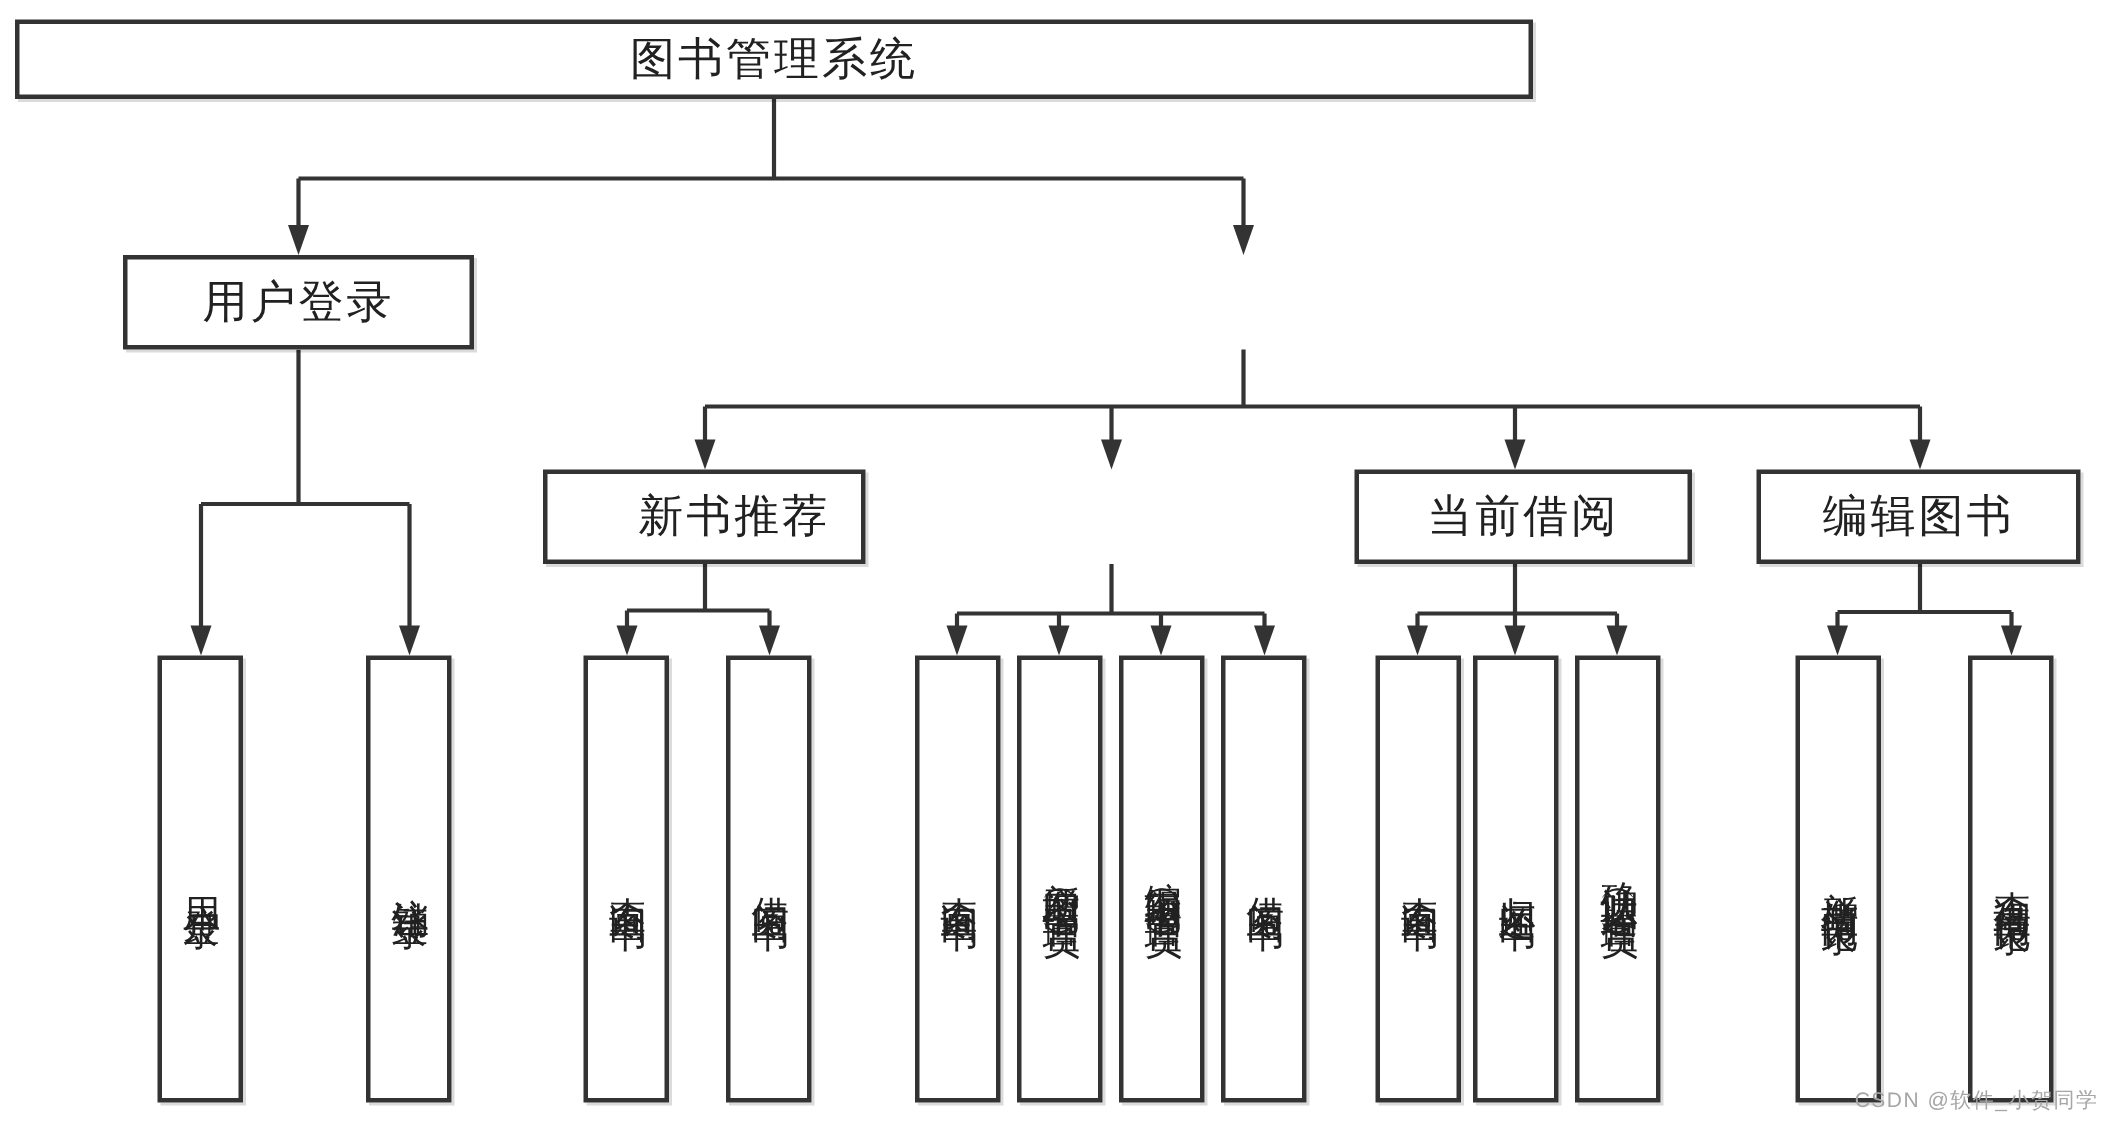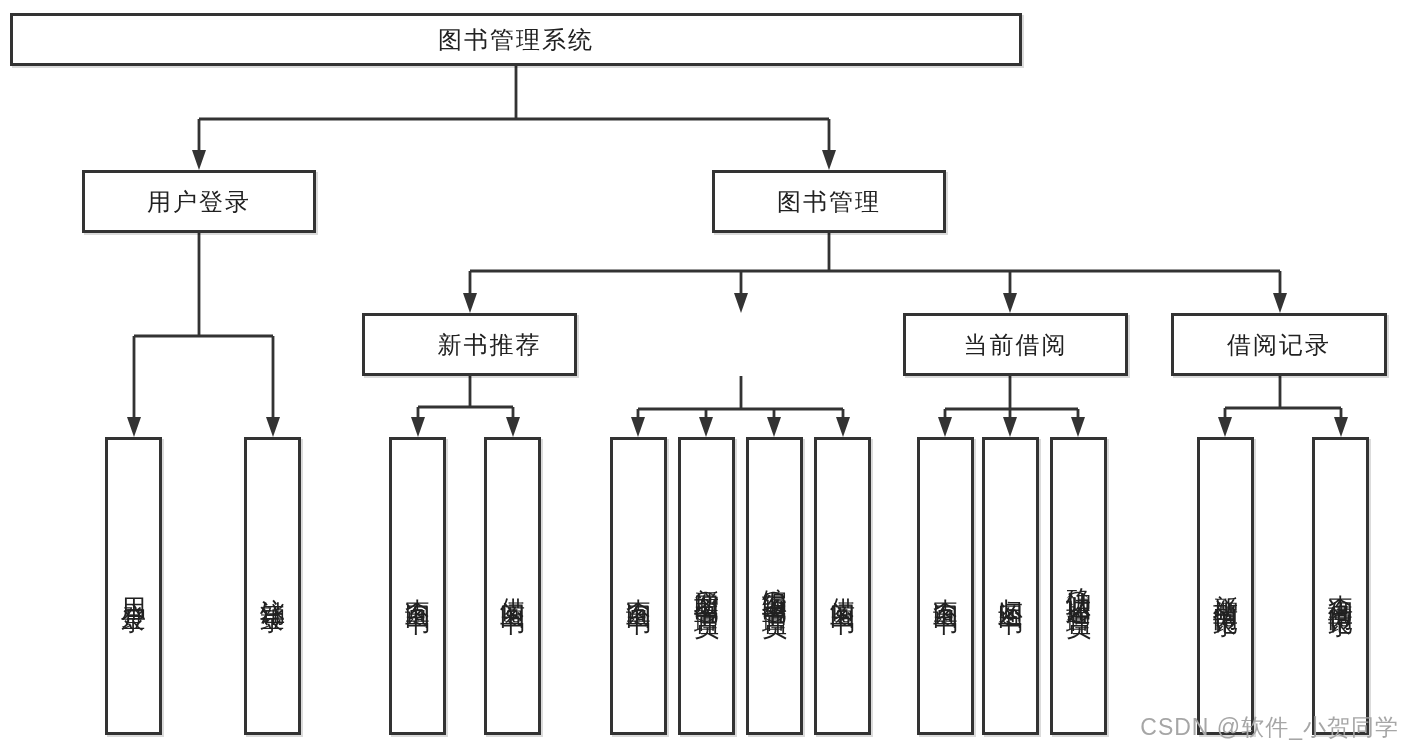--- a/index.html
+++ b/index.html
@@ -16,37 +16,37 @@
   .hbox,.vbox{
     position:absolute;
     box-sizing:border-box;
     border:3px solid var(--line,#333);
     background:#fff;
     display:flex;align-items:center;justify-content:center;
     box-shadow:2px 2px 0 rgba(0,0,0,0.14);
   }
   .hbox span{
     color:var(--text,#222);
-    font-size:24px;
+    font-size:30px;
     letter-spacing:2px;
     white-space:nowrap;
   }
   .vbox{width:57px;height:298px;}
   .vbox span{
     writing-mode:vertical-rl;
     text-orientation:mixed;
     color:var(--text,#222);
     font-size:25px;
     letter-spacing:4px;
     line-height:1;
   }
   .watermark{
     position:absolute;
     right:6px;bottom:4px;
-    font-size:23px;
+    font-size:14px;
     color:var(--wm,#a6a6a6);
     letter-spacing:1px;
   }
 </style>
 </head>
 <body>
 
 <div class="canvas" style="--line: #333333; --text: #212121; --bg: #ffffff; --wm: #a6a6a6;">
 
   <svg class="connectors" viewBox="0 0 1405 747" aria-hidden="true">
@@ -92,32 +92,29 @@
     </g>
   </svg>
 
   <div class="hbox" style="left:10px;top:13px;width:1012px;height:53px;">
     <span>图书管理系统</span>
   </div>
 
   <div class="hbox" style="left:82px;top:170px;width:234px;height:63px;">
     <span>用户登录</span>
   </div>
-  <div class="hbox" style="left:712px;top:170px;width:234px;height:63px;">
-    <span>图书管理</span>
-  </div>
 
   <div class="hbox" style="left:362px;top:313px;width:215px;height:63px;padding-left:40px;">
     <span>新书推荐</span>
   </div>
   <div class="hbox" style="left:903px;top:313px;width:225px;height:63px;">
     <span>当前借阅</span>
   </div>
   <div class="hbox" style="left:1171px;top:313px;width:216px;height:63px;">
-    <span>借阅记录</span>
+    <span>编辑图书</span>
   </div>
 
   <div class="vbox" style="left:105px;top:437px;">
     <span>用户登录</span>
   </div>
   <div class="vbox" style="left:244px;top:437px;">
     <span>注销登录</span>
   </div>
 
   <div class="vbox" style="left:389px;top:437px;">

